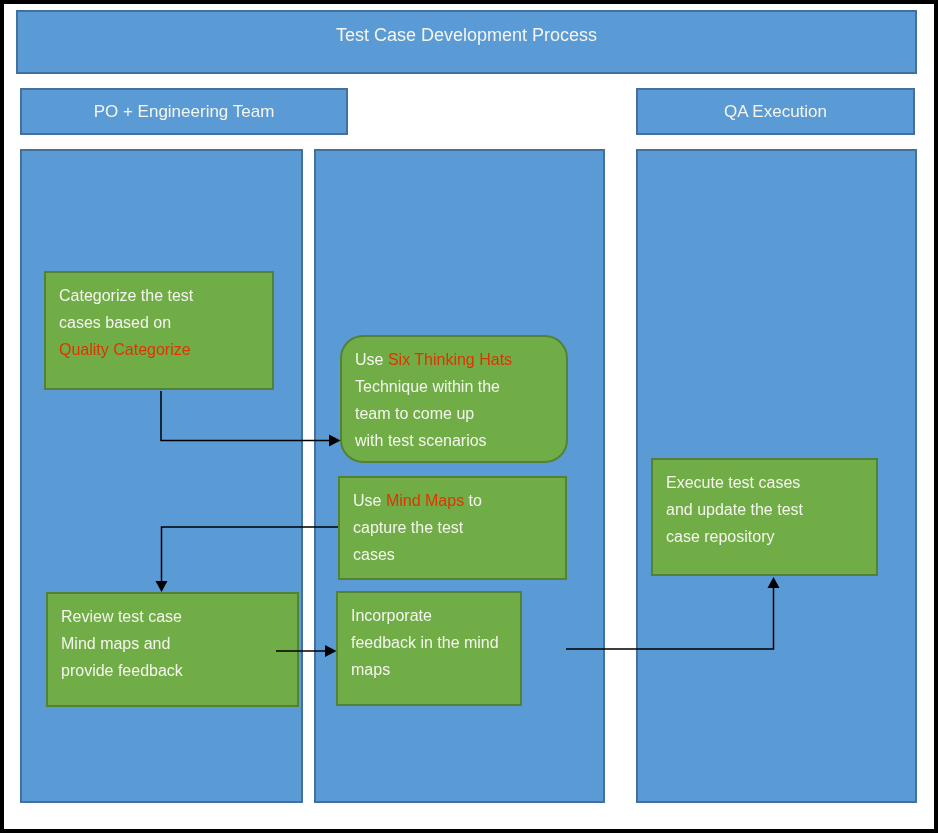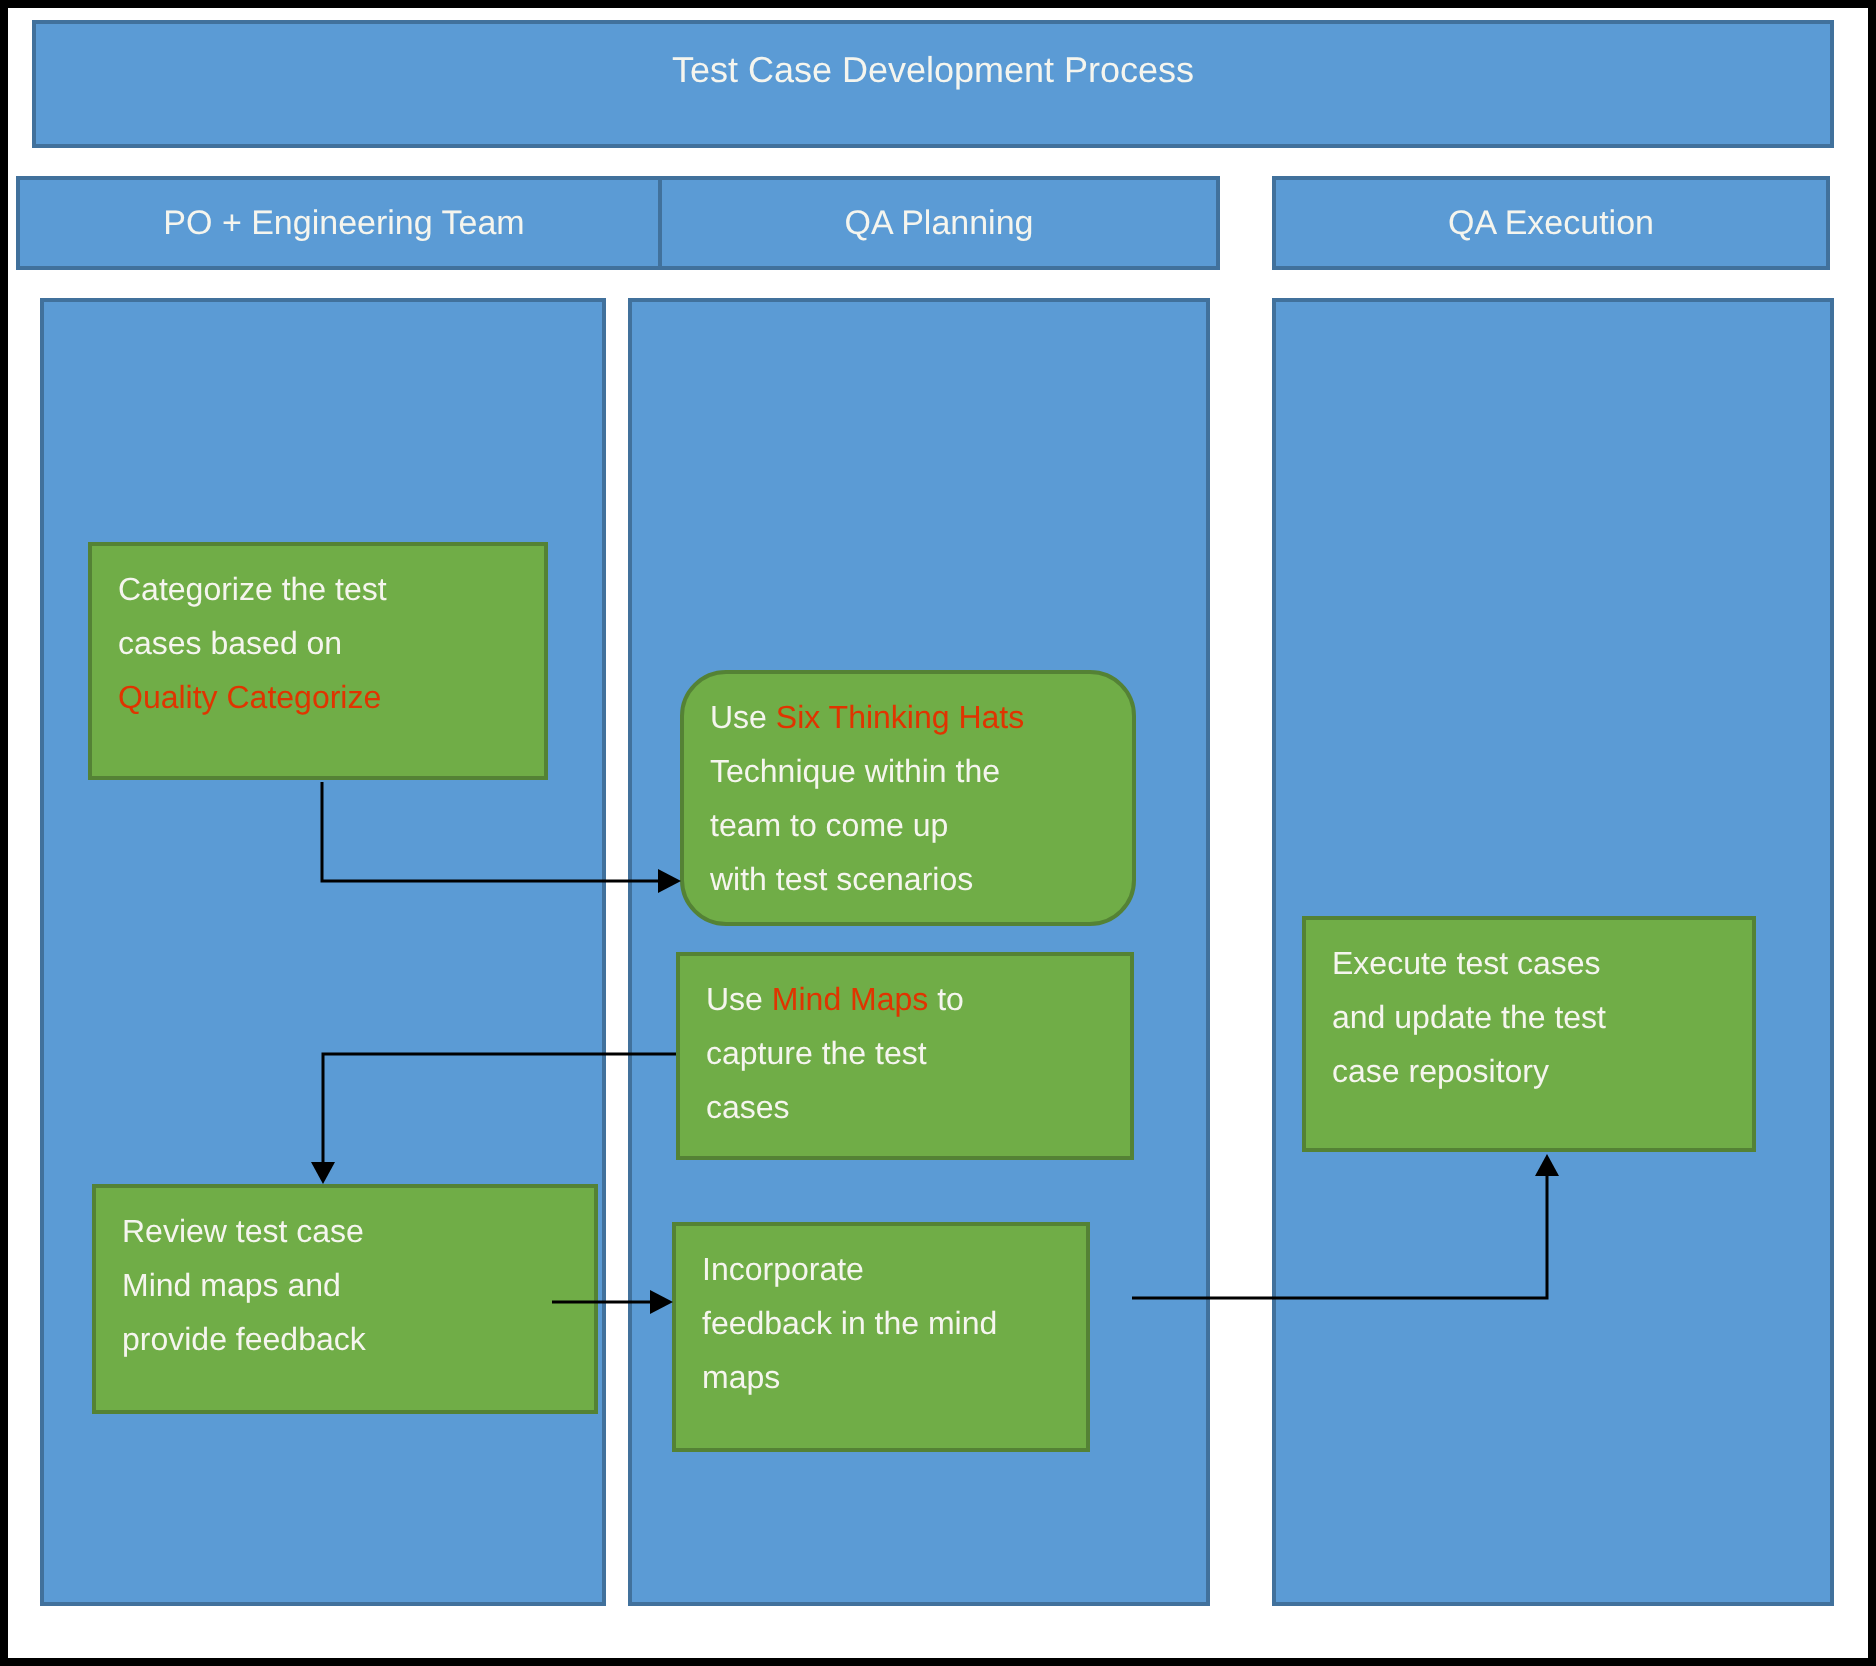--- a/index.html
+++ b/index.html
@@ -34,21 +34,21 @@
   }
   .titlebar {
     left: 16px; top: 10px; width: 901px; height: 64px;
     font-size: 18px;
     padding-bottom: 14px;
   }
   .lane-header {
     top: 88px; height: 47px;
     font-size: 17px;
   }
-  .lane-header-1 { left: 8px;  width: 328px; }
+  .lane-header-1 { left: 20px;  width: 328px; }
   .lane-header-2 { left: 329px; width: 281px; }
   .lane-header-3 { left: 636px; width: 279px; text-align: center; }
   .lane-body {
     top: 149px; height: 654px;
   }
   .lane-body-1 { left: 20px;  width: 283px; }
   .lane-body-2 { left: 314px; width: 291px; }
   .lane-body-3 { left: 636px; width: 281px; }
   .node {
     position: absolute;
@@ -62,21 +62,21 @@
     color: var(--light_text, #F5F5EE);
     z-index: 10;
   }
   .node .seg-light { color: var(--light_text, #F5F5EE); }
   .node .seg-red   { color: var(--red_text, #E03400); }
   .node-a { left: 44px;  top: 166px; width: 228px; height: 87px; }
   .node-b { left: 44px;  top: 271px; width: 230px; height: 119px; }
   .node-c { left: 340px; top: 335px; width: 228px; height: 128px; border-radius: 23px; }
   .node-d { left: 338px; top: 476px; width: 229px; height: 104px; }
   .node-e { left: 46px;  top: 592px; width: 253px; height: 115px; }
-  .node-f { left: 336px; top: 591px; width: 209px; height: 115px; margin-top: 20px; }
+  .node-f { left: 336px; top: 591px; width: 186px; height: 115px; }
   .node-g { left: 651px; top: 458px; width: 227px; height: 118px; }
   .arrows {
     position: absolute;
     inset: 0;
     width: 938px;
     height: 833px;
     z-index: 20;
     pointer-events: none;
   }
   .arrow-line {
@@ -90,21 +90,20 @@
   }
 </style>
 </head>
 <body>
 
 <div class="canvas">
 
   <div class="blue-box titlebar">Test Case Development Process</div>
 
   <div class="blue-box lane-header lane-header-1">PO + Engineering Team</div>
-  <div class="blue-box lane-header lane-header-2">QA Planning</div>
   <div class="blue-box lane-header lane-header-3">QA Execution</div>
 
   <div class="blue-box lane-body lane-body-1"></div>
   <div class="blue-box lane-body lane-body-2"></div>
   <div class="blue-box lane-body lane-body-3"></div>
 
   <div class="node node-b"><span class="seg-light">Categorize the test
 cases based on
 </span><span class="seg-red">Quality Categorize</span></div>
   <div class="node node-c"><span class="seg-light">Use </span><span class="seg-red">Six Thinking Hats</span><span class="seg-light">

